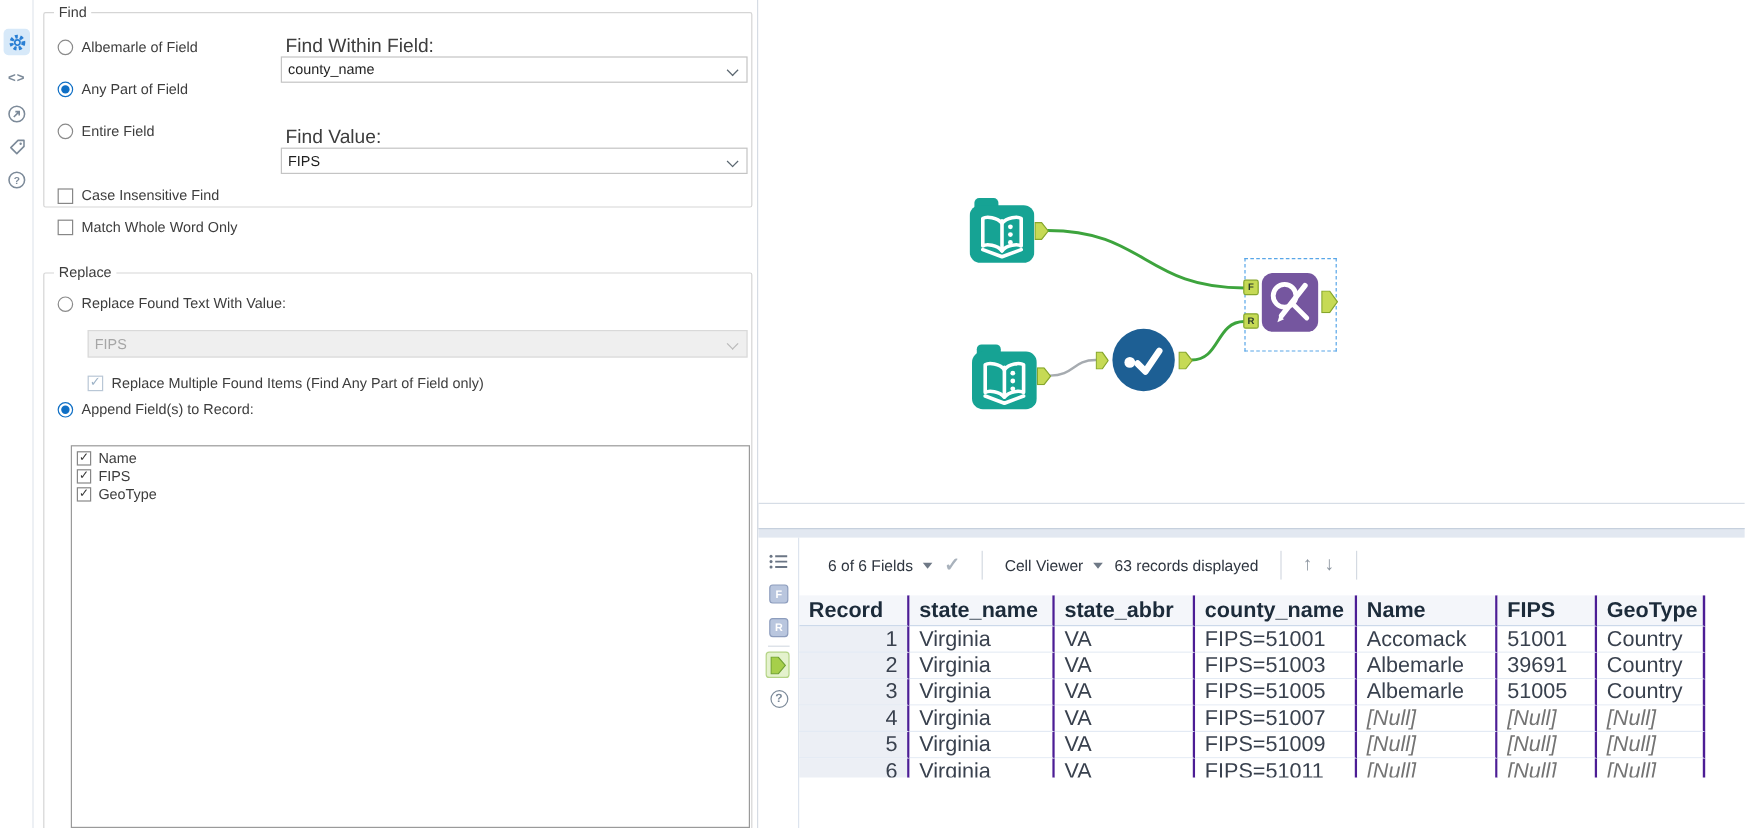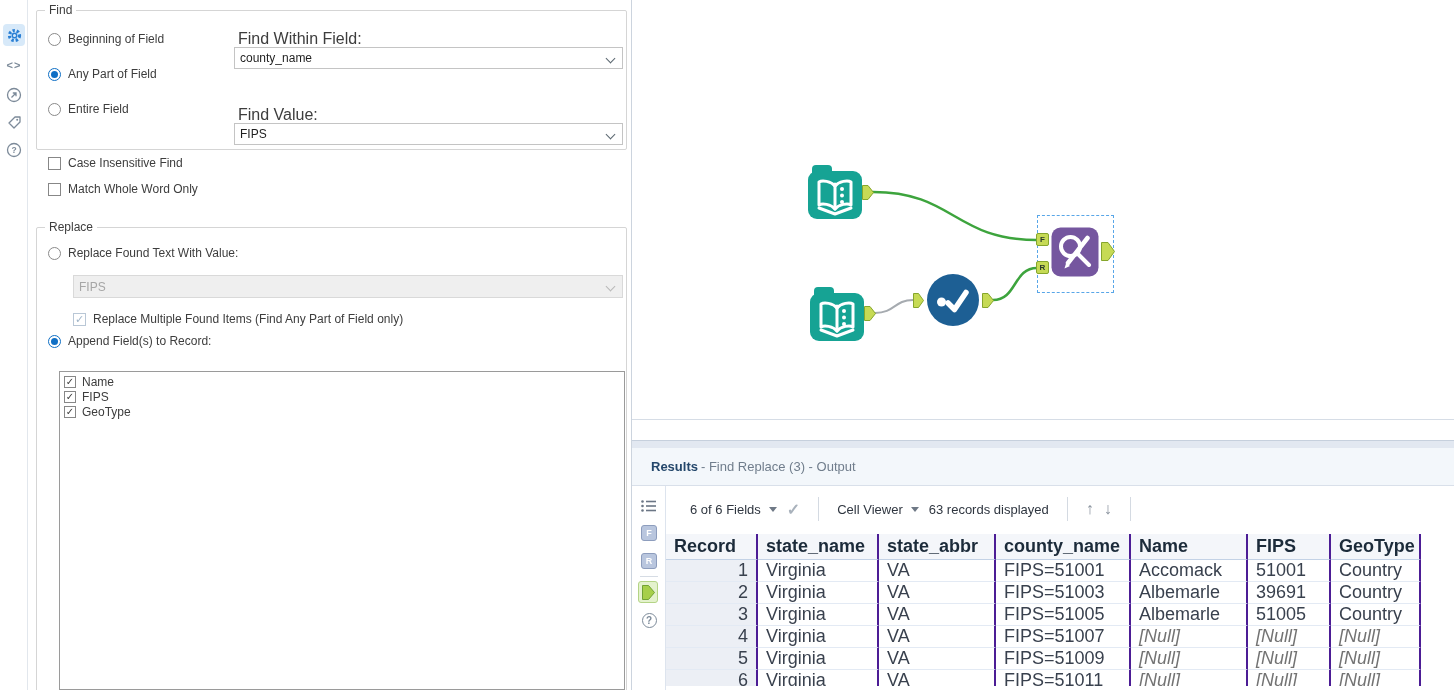--- a/index.html
+++ b/index.html
@@ -9,21 +9,21 @@
   
   .config { position:absolute; left:0; top:0; width:632px; height:690px; background:#fff; border-right:1px solid #ccd4de; overflow:hidden; }
   .tabstrip { position:absolute; left:0; top:0; width:28px; height:690px; border-right:1px solid #e2e7ed; background:#fff; }
   .tab { position:absolute; left:3px; width:22px; height:22px; display:flex; align-items:center; justify-content:center; color:#7c8a99; font-size:12px; border-radius:4px; }
   .tab.active { background:#d7e9f9; color:#2a7fd4; }
   .tab svg { display:block; }
   .xml-glyph { font-size:11px; font-weight:bold; letter-spacing:1px; }
 
   fieldset.grp { position:absolute; border:1px solid #d5d5d5; border-radius:2px; background:#fff; }
   fieldset.grp .legend { position:absolute; top:-8px; left:8px; background:#fff; padding:0 4px; font-size:12px; color:#3d3d3d; }
-  .grp-find { left:36px; top:10px; width:591px; height:140px;padding-left:32px; }
+  .grp-find { left:36px; top:10px; width:591px; height:163px;padding-left:32px; }
   .grp-replace { left:36px; top:227px; width:591px; height:475px; }
 
   .row-abs { position:absolute; display:flex; align-items:center; gap:7px; font-size:12px; white-space:nowrap; }
   .radio { width:13px; height:13px; border:1px solid #8a8a8a; border-radius:50%; background:#fff; display:inline-flex; align-items:center; justify-content:center; flex:0 0 auto; }
   .radio .dot { width:7px; height:7px; border-radius:50%; background:#0f6fc5; display:none; }
   .radio.sel { border-color:#0f6fc5; }
   .radio.sel .dot { display:block; }
 
   .cb { width:13px; height:13px; border:1px solid #878787; background:#fff; display:inline-flex; align-items:center; justify-content:center; flex:0 0 auto; }
   .cb .ckmark { display:none; font-size:11px; line-height:1; color:#3a3a3a; }
@@ -113,21 +113,21 @@
           <text x="8" y="11" text-anchor="middle" font-size="8.5" font-weight="bold" fill="currentColor">?</text>
         </svg>
     </div>
   </div>
 
   <fieldset class="grp grp-find">
     <span class="legend">Find</span>
 
     <div class="row-abs" style="left:11px; top:21px">
       <span class="radio"></span>
-      <span>Beginning of Field</span>
+      <span>Albemarle of Field</span>
     </div>
     <div class="row-abs" style="left:11px; top:56px">
       <span class="radio sel">
           <span class="dot"></span>
         </span>
       <span>Any Part of Field</span>
     </div>
     <div class="row-abs" style="left:11px; top:91px">
       <span class="radio"></span>
       <span>Entire Field</span>
@@ -284,24 +284,20 @@
       <path d="M13.5 41.5 L15.2 36 L19 39 Z" fill="#fff"></path>
     </svg>
   </div>
   <svg class="out-pent" style="left:469px; top:242px" width="14" height="19" viewBox="0 0 14 19">
     <path d="M0.5 0.5 H7 L13.5 9.5 L7 18.5 H0.5 Z" fill="#c6da55" stroke="#86a62c"></path>
   </svg>
 </div>
 
 <div class="results">
   <div class="splitter"></div>
-  <div class="rs-header">
-    <span class="t-main">Results</span>
-    <span class="t-rest">- Find Replace (3) - Output</span>
-  </div>
   <div class="rs-body">
     <div class="rs-strip">
       <div class="strip-ic" style="top:10px">
         <svg width="16" height="14" viewBox="0 0 16 14">
             <g stroke="#6b7685" stroke-width="1.6">
               <line x1="5" y1="2.5" x2="15" y2="2.5"></line>
               <line x1="5" y1="7" x2="15" y2="7"></line>
               <line x1="5" y1="11.5" x2="15" y2="11.5"></line>
             </g>
             <g fill="#6b7685">

